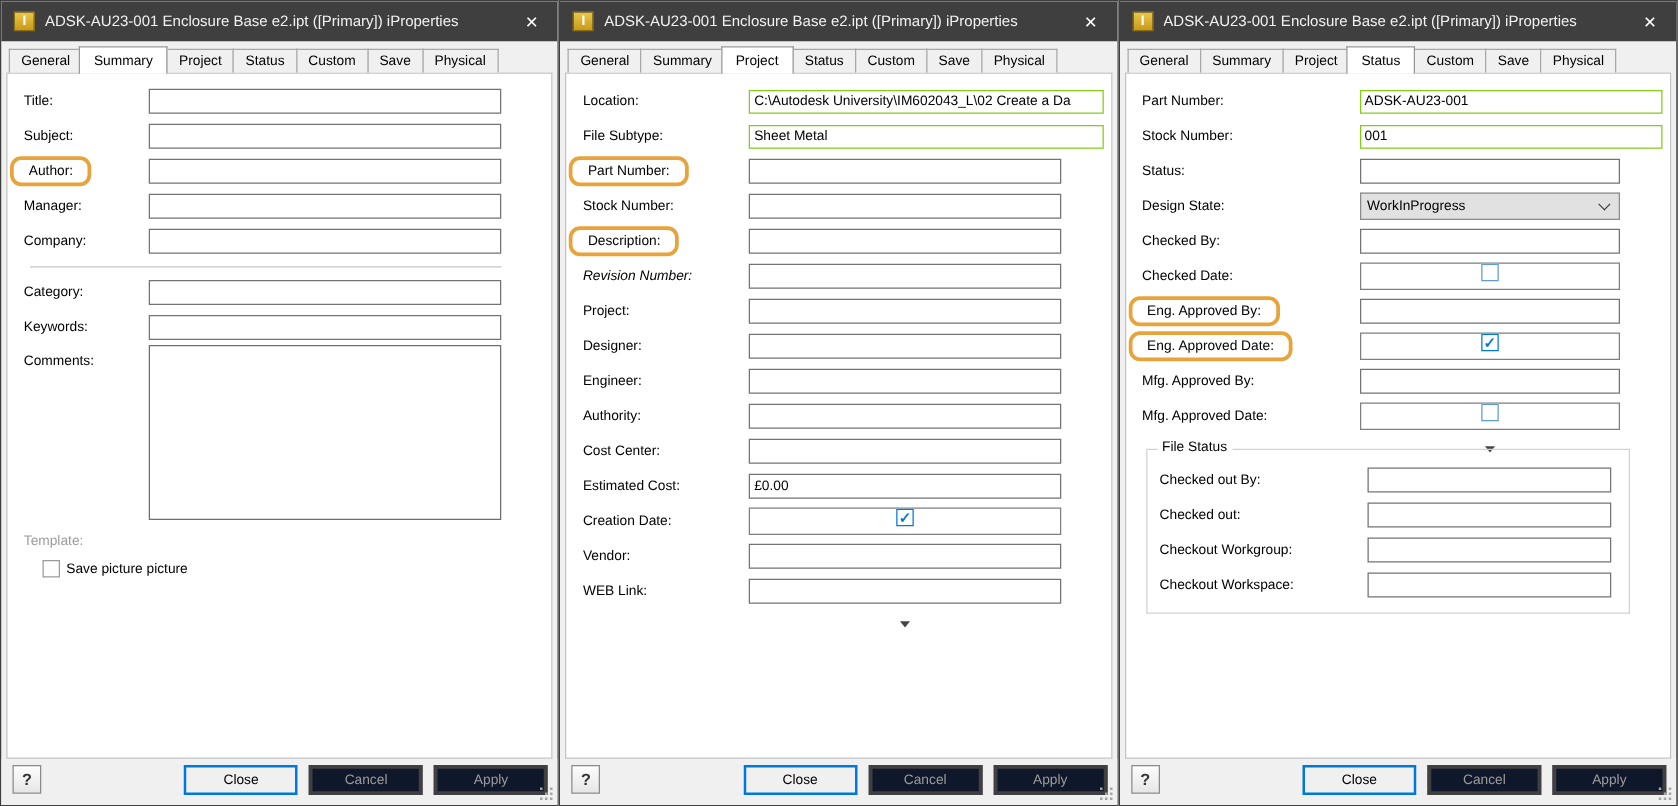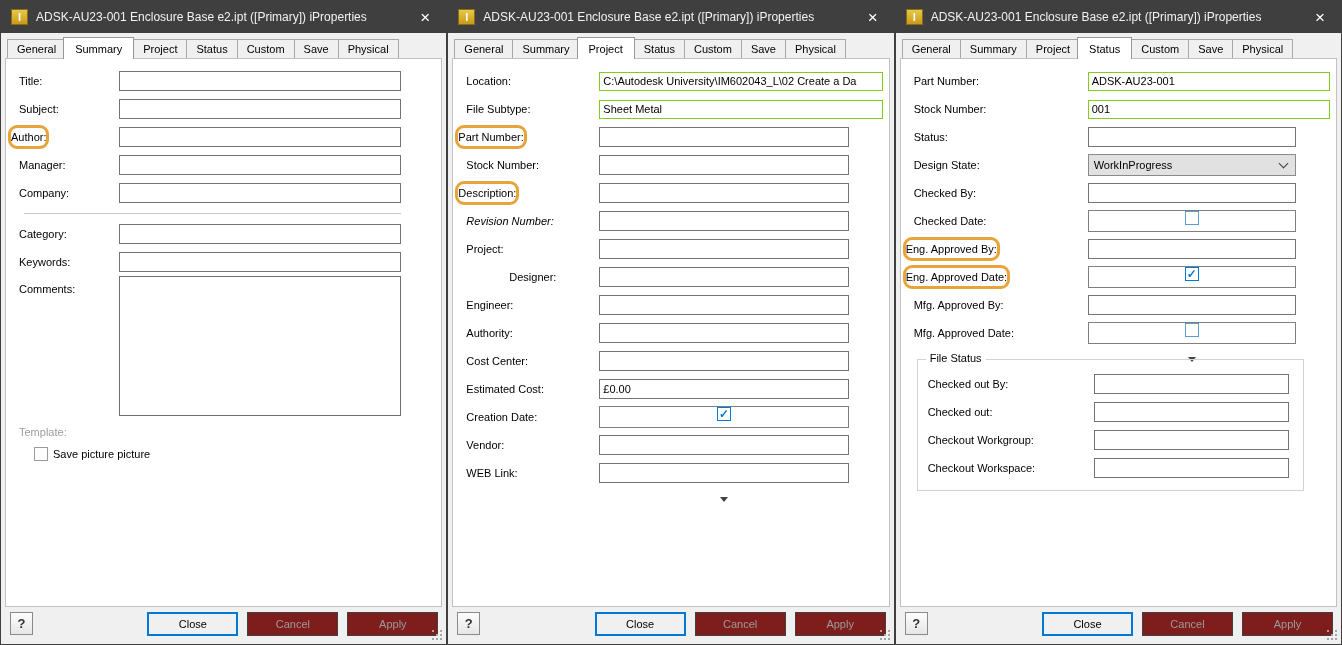--- a/index.html
+++ b/index.html
@@ -58,21 +58,21 @@
     padding-top:8px; overflow:hidden;
   }
 
   .row { display:flex; align-items:center; min-height:28px; padding:0 40px 0 13px; }
   .row.top { align-items:flex-start; }
   .row.top .lbl { padding-top:4px; }
   .lbl { flex:none; }
   .lbl-inner { display:inline-block; padding:3px 0; }
   .lbl-inner.hl {
     border:3px solid #e9a33b; border-radius:9px;
-    padding:3px 0; margin:-6px -11px -6px -11px;
+    padding:3px 12px; margin:-6px -11px -6px -11px;
     background:transparent;
   }
   .fld { flex:1; min-width:0; }
   .txt-input {
     width:100%; height:20px; border:1px solid #737373; background:#fff;
     font-family:"Liberation Sans",sans-serif; font-size:11px; padding:0 3px;
     outline:none;
   }
   .ro-field {
     height:19px; margin-right:-34px; border:1px solid #84cc16; background:#fff;
@@ -143,21 +143,21 @@
     display:flex; align-items:center; justify-content:center;
     font-weight:bold; font-size:13px; color:#333;
   }
   .btn-spacer { flex:1; }
   .btn {
     width:91px; height:24px; flex:none;
     display:flex; align-items:center; justify-content:center;
     font-size:11px;
   }
   .btn.default { background:#f0f0f0; border:2px solid #0078d7; color:#000; }
-  .btn.disabled { background:#7f1d1d; border:1px solid #404040; color:#9b9b9b; }
+  .btn.disabled { background:#0f172a; border:3px solid #404040; color:#9b9b9b; }
   .grip {
     position:absolute; right:3px; bottom:3px; width:11px; height:11px;
   }
   .grip::before {
     content:""; position:absolute; left:0; top:0; width:2px; height:2px;
     background:#a5a5a5;
     box-shadow: 8px 0 #a5a5a5, 4px 4px #a5a5a5, 8px 4px #a5a5a5,
                 0 8px #a5a5a5, 4px 8px #a5a5a5, 8px 8px #a5a5a5;
     transform:translate(0,0);
   }
@@ -272,21 +272,21 @@
         </div>
         <div class="row">
           <div class="lbl" style="width: 133px; font-style: italic;"><span class="lbl-inner">Revision Number:</span></div>
           <div class="fld"><input class="txt-input" type="text" value="" style=""></div>
         </div>
         <div class="row">
           <div class="lbl" style="width: 133px;"><span class="lbl-inner">Project:</span></div>
           <div class="fld"><input class="txt-input" type="text" value="" style=""></div>
         </div>
         <div class="row">
-          <div class="lbl" style="width: 133px; text-align: center;"><span class="lbl-inner">Designer:</span></div>
+          <div class="lbl" style="width: 133px;"><span class="lbl-inner">Designer:</span></div>
           <div class="fld"><input class="txt-input" type="text" value="" style=""></div>
         </div>
         <div class="row">
           <div class="lbl" style="width: 133px;"><span class="lbl-inner">Engineer:</span></div>
           <div class="fld"><input class="txt-input" type="text" value="" style=""></div>
         </div>
         <div class="row">
           <div class="lbl" style="width: 133px;"><span class="lbl-inner">Authority:</span></div>
           <div class="fld"><input class="txt-input" type="text" value="" style=""></div>
         </div>

